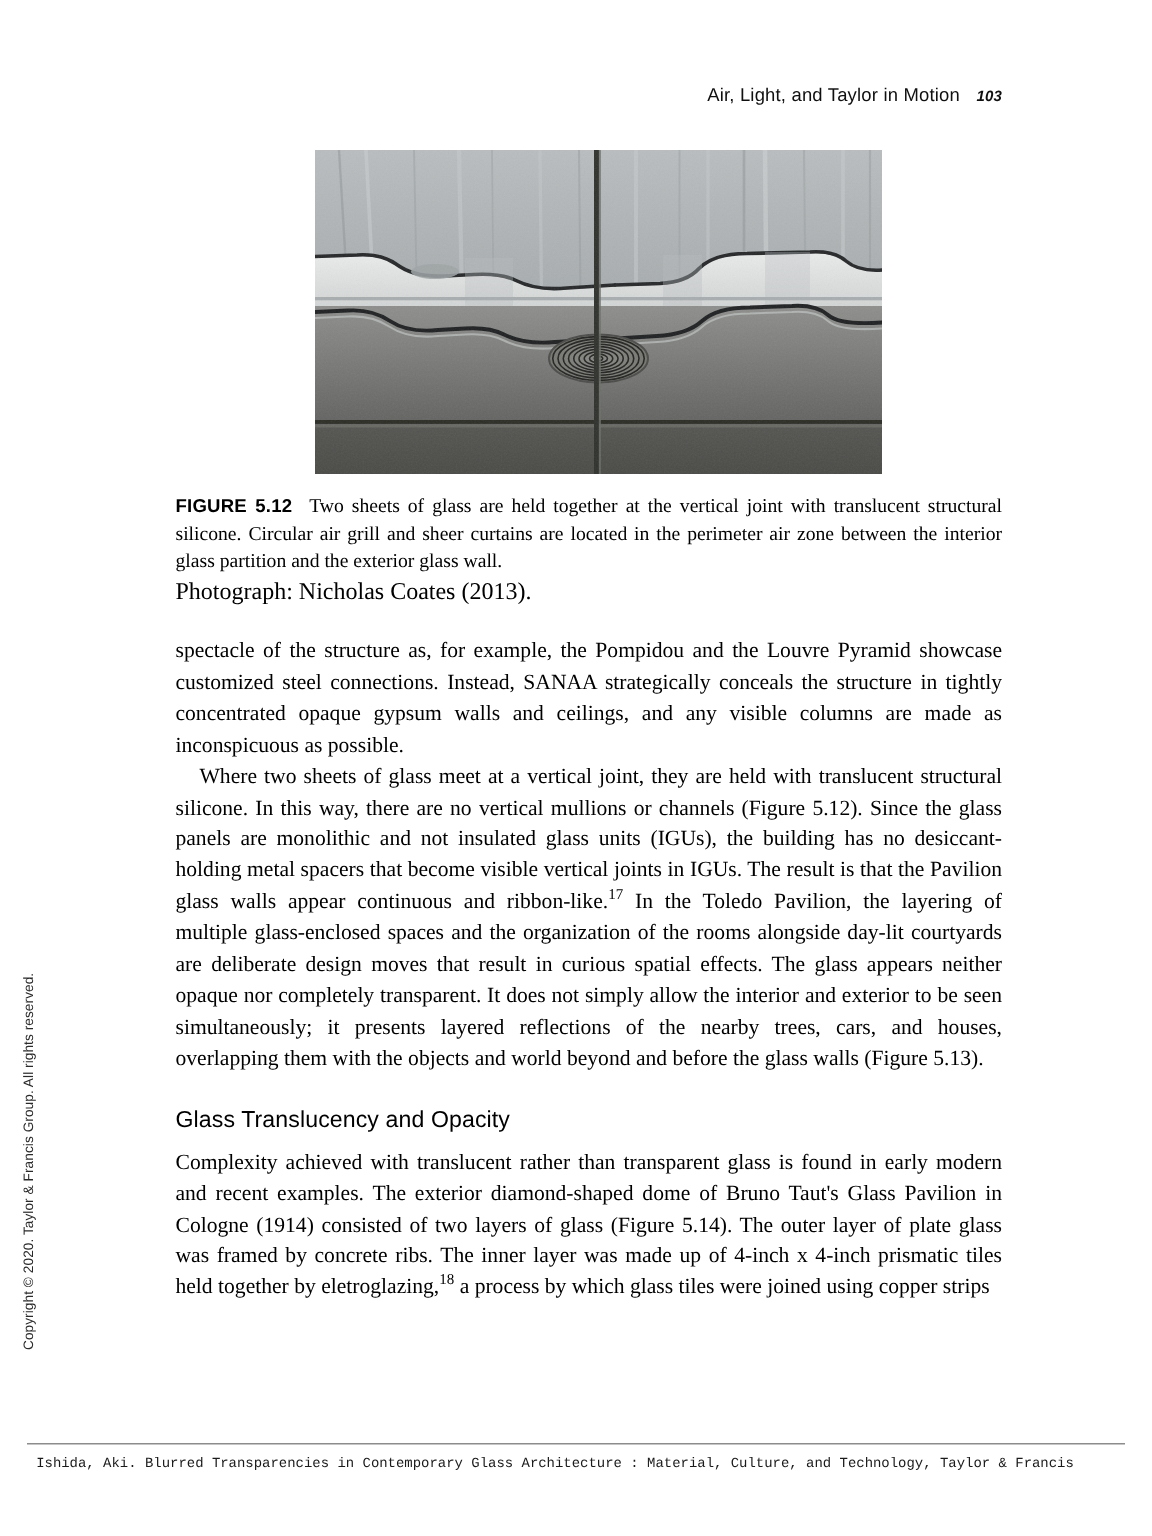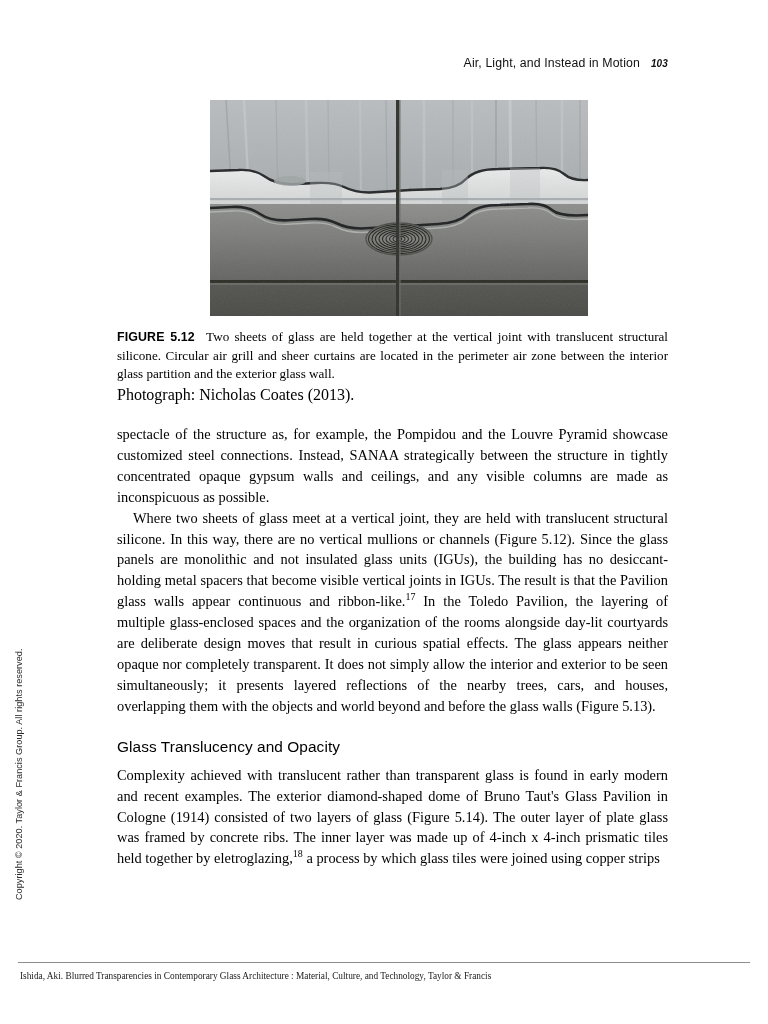--- a/index.html
+++ b/index.html
@@ -147,35 +147,36 @@
     top: 962px;
     width: 732px;
     height: 1px;
     background: #8c8c8c;
   }
   .footer {
     position: absolute;
     left: 20px;
     top: 970px;
     width: 700px;
-    font-family: Liberation Serif, serif;
+    font-family: Liberation Mono, monospace;
     font-size: 9.3px;
     line-height: 12.6px;
     color: #1a1a1a;
+    text-align: center;
   }
   .footer .ln { display: block; white-space: nowrap; }
   .footer .ln2 { padding-left: 30px; }
 </style>
 </head>
 <body>
 
 <div class="page">
 
   <div class="running-head">
-    <span class="rh-title">Air, Light, and Instead in Motion</span><span class="rh-folio">103</span>
+    <span class="rh-title">Air, Light, and Taylor in Motion</span><span class="rh-folio">103</span>
   </div>
 
   <div class="figure-block">
     <div class="photo">
       <svg viewBox="0 0 378 216" preserveAspectRatio="none">
         <defs>
           <linearGradient id="curtainGrad" x1="0" y1="0" x2="0" y2="1">
             <stop offset="0%" stop-color="#b9bdbf"></stop>
             <stop offset="60%" stop-color="#aeb2b4"></stop>
             <stop offset="100%" stop-color="#a6abad"></stop>
@@ -284,21 +285,21 @@
       </svg>
     </div>
   </div>
 
   <div class="caption">
     <span class="fig-label">FIGURE 5.12</span><span>Two sheets of glass are held together at the vertical joint with translucent structural silicone. Circular air grill and sheer curtains are located in the perimeter air zone between the interior glass partition and the exterior glass wall.</span>
   </div>
   <div class="credit">Photograph: Nicholas Coates (2013).</div>
 
   <div class="body-col">
-    <p class="body">spectacle of the structure as, for example, the Pompidou and the Louvre Pyramid showcase customized steel connections. Instead, SANAA strategically between the structure in tightly concentrated opaque gypsum walls and ceilings, and any visible columns are made as inconspicuous as possible.</p>
+    <p class="body">spectacle of the structure as, for example, the Pompidou and the Louvre Pyramid showcase customized steel connections. Instead, SANAA strategically conceals the structure in tightly concentrated opaque gypsum walls and ceilings, and any visible columns are made as inconspicuous as possible.</p>
 
     <p class="body indent"><span>Where two sheets of glass meet at a vertical joint, they are held with translucent structural silicone. In this way, there are no vertical mullions or channels (Figure 5.12). Since the glass panels are monolithic and not insulated glass units (IGUs), the building has no desiccant-holding metal spacers that become visible vertical joints in IGUs. The result is that the Pavilion glass walls appear continuous and ribbon-like.</span><sup>17</sup> <span>In the Toledo Pavilion, the layering of multiple glass-enclosed spaces and the organization of the rooms alongside day-lit courtyards are deliberate design moves that result in curious spatial effects. The glass appears neither opaque nor completely transparent. It does not simply allow the interior and exterior to be seen simultaneously; it presents layered reflections of the nearby trees, cars, and houses, overlapping them with the objects and world beyond and before the glass walls (Figure 5.13).</span></p>
 
     <h2 class="section-head">Glass Translucency and Opacity</h2>
 
     <p class="body"><span>Complexity achieved with translucent rather than transparent glass is found in early modern and recent examples. The exterior diamond-shaped dome of Bruno Taut's Glass Pavilion in Cologne (1914) consisted of two layers of glass (Figure 5.14). The outer layer of plate glass was framed by concrete ribs. The inner layer was made up of 4-inch x 4-inch prismatic tiles held together by eletroglazing,</span><sup>18</sup> <span>a process by which glass tiles were joined using copper strips</span></p>
   </div>
 
   <div class="vertical-copyright">Copyright © 2020. Taylor &amp; Francis Group. All rights reserved.</div>
 

